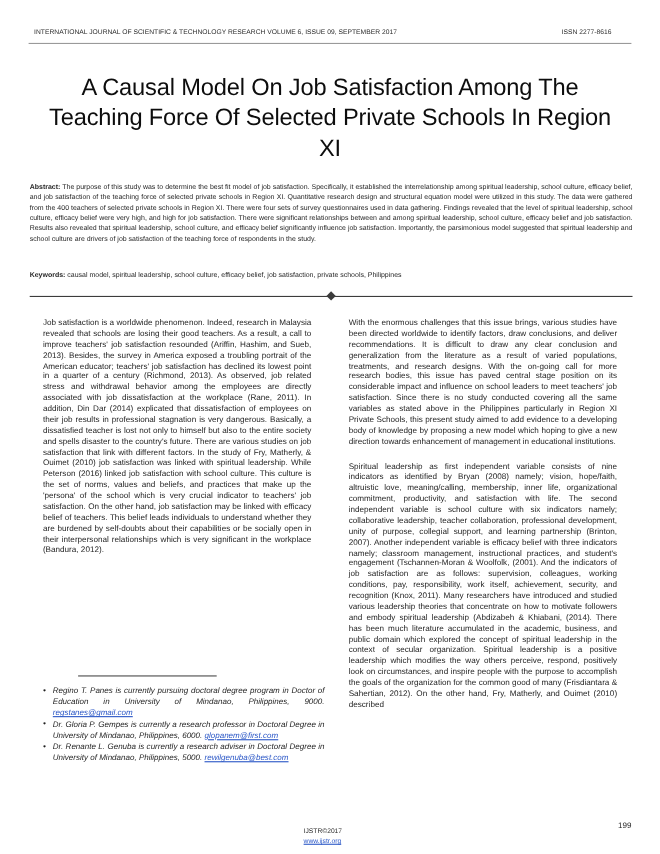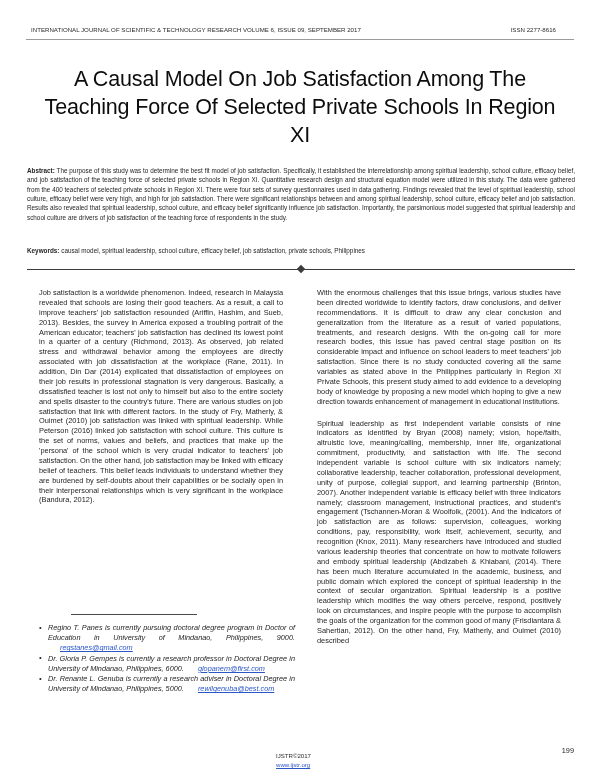--- a/index.html
+++ b/index.html
@@ -180,21 +180,20 @@
   .footnote li::before {
     content: "\2022";
     position: absolute;
     left: 0;
     top: -0.5px;
     font-size: 7.5px;
   }
   .footnote a, .email {
     color: #2a56c6;
     font-style: italic;
-    margin-left: 12px;
   }
 
   
   .page-number {
     position: absolute;
     right: 26px;
     bottom: 21px;
     font-size: 7.3px;
     color: #1f1f1f;
     margin-top: 44px;

